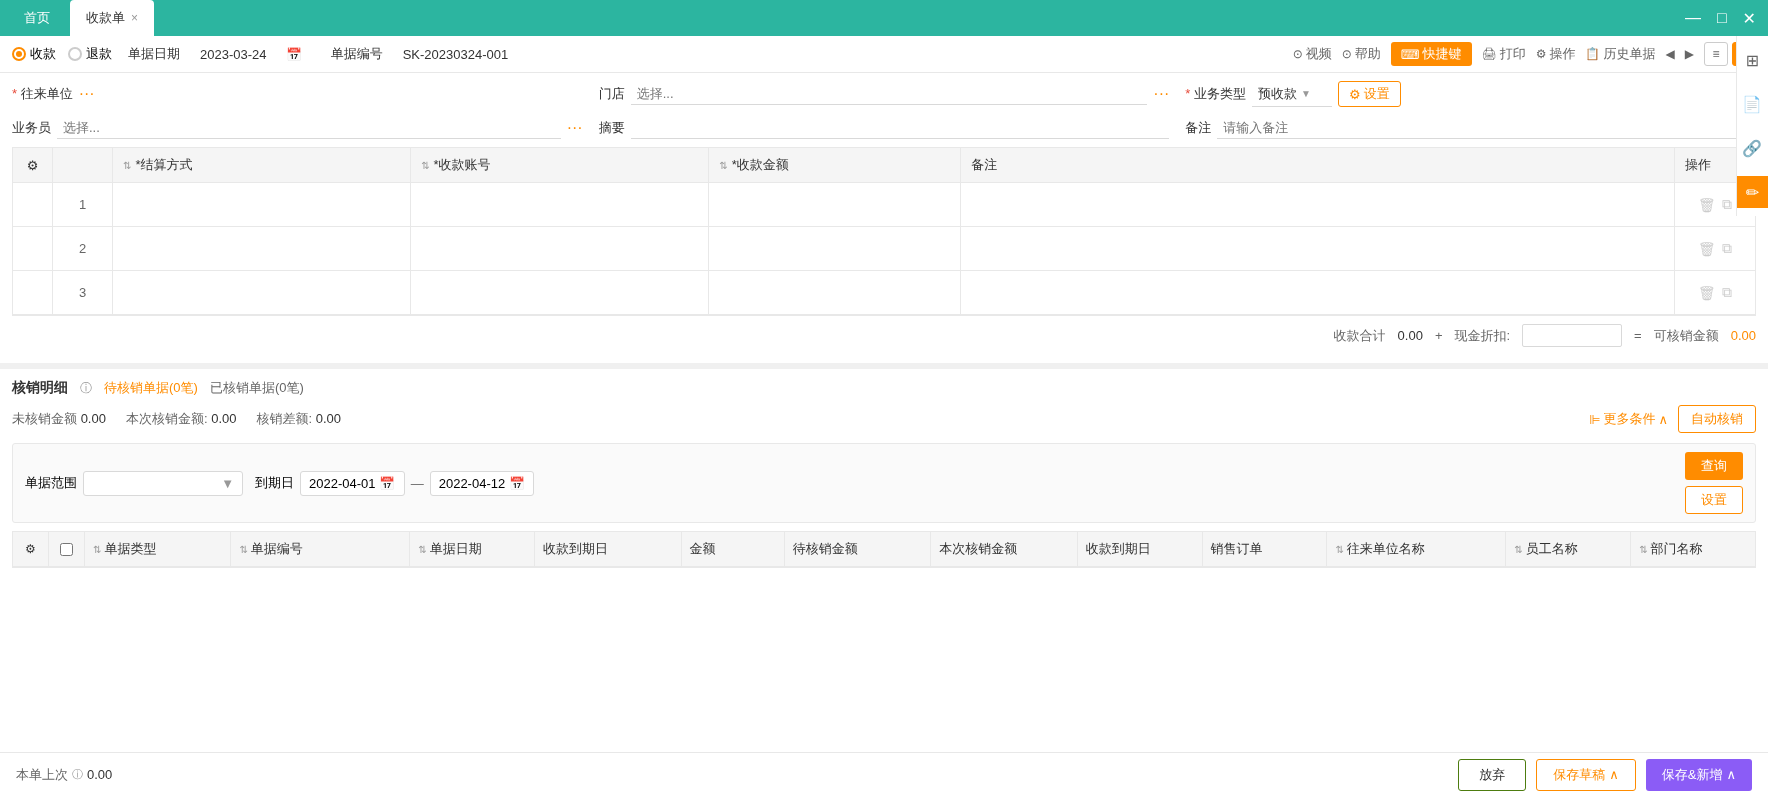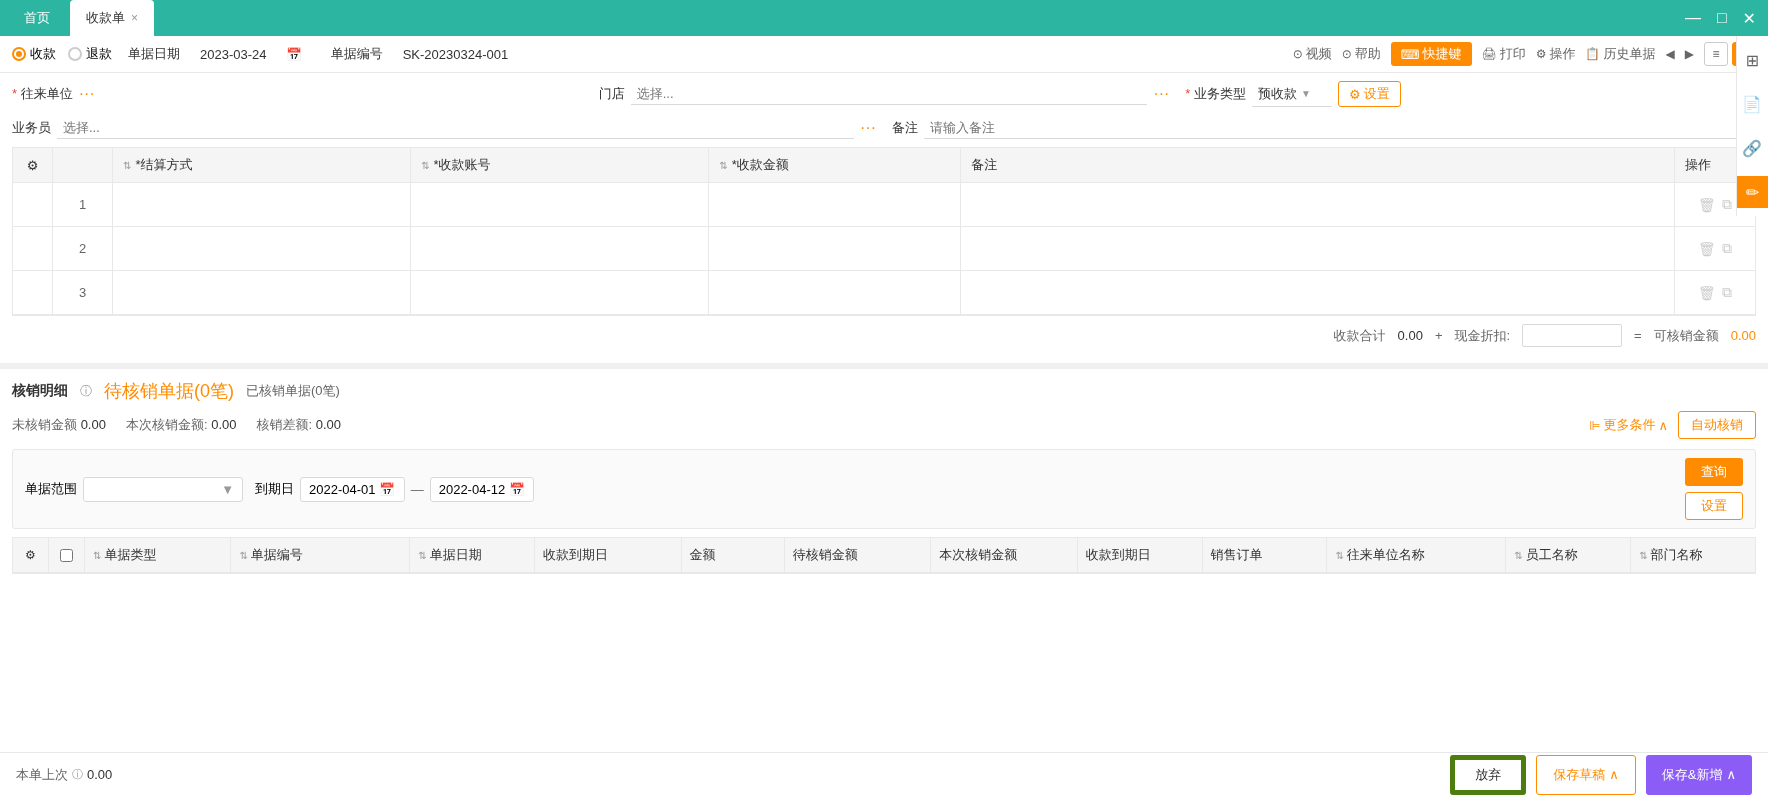--- a/index.html
+++ b/index.html
@@ -292,21 +292,21 @@
       font-size: 14px;
     }
     .recon-info-icon {
       color: #999;
       cursor: pointer;
       font-size: 12px;
     }
     .recon-tab {
       color: #ff8c00;
       cursor: pointer;
-      font-size: 18px;
+      font-size: 13px;
     }
     .recon-tab-inactive { color: #666; cursor: pointer; font-size: 13px; }
 
     .recon-stats {
       display: flex;
       align-items: center;
       gap: 20px;
       margin-bottom: 10px;
     }
     .stat-item { color: #666; }
@@ -413,21 +413,21 @@
       padding: 0 16px;
       gap: 12px;
       z-index: 100;
     }
     .bottom-stat { color: #666; font-size: 13px; display: flex; align-items: center; gap: 4px; }
     .bottom-stat-icon { color: #999; font-size: 11px; cursor: pointer; }
     .bottom-stat-value { color: #333; }
     .bottom-right { margin-left: auto; display: flex; gap: 10px; }
     .btn-abandon {
       background: #fff;
-      border: 5px solid #4d7c0f;
+      border: 1px solid #4d7c0f;
       color: #333;
       border-radius: 3px;
       padding: 6px 20px;
       cursor: pointer;
       font-size: 13px;
     }
     .btn-draft {
       background: #fff;
       border: 1px solid #ff8c00;
       color: #ff8c00;
@@ -556,20 +556,24 @@
         </button>
       </div>
     </div>
     <div class="form-row">
       <div class="form-field">
         <span class="field-label">业务员</span>
         <input class="field-input" type="text" placeholder="选择..." style="">
         <span class="field-more">···</span>
       </div>
       <div class="form-field">
+        <span class="field-label">摘要</span>
+        <input class="field-input" type="text" style="flex: 2 1 0%;">
+      </div>
+      <div class="form-field">
         <span class="field-label">备注</span>
         <input class="field-input" type="text" placeholder="请输入备注" style="flex: 2 1 0%;">
       </div>
     </div>
   </div>
 
   <div class="table-wrapper">
     <div class="table-header">
       <div class="th th-gear">⚙</div>
       <div class="th th-num"></div>

